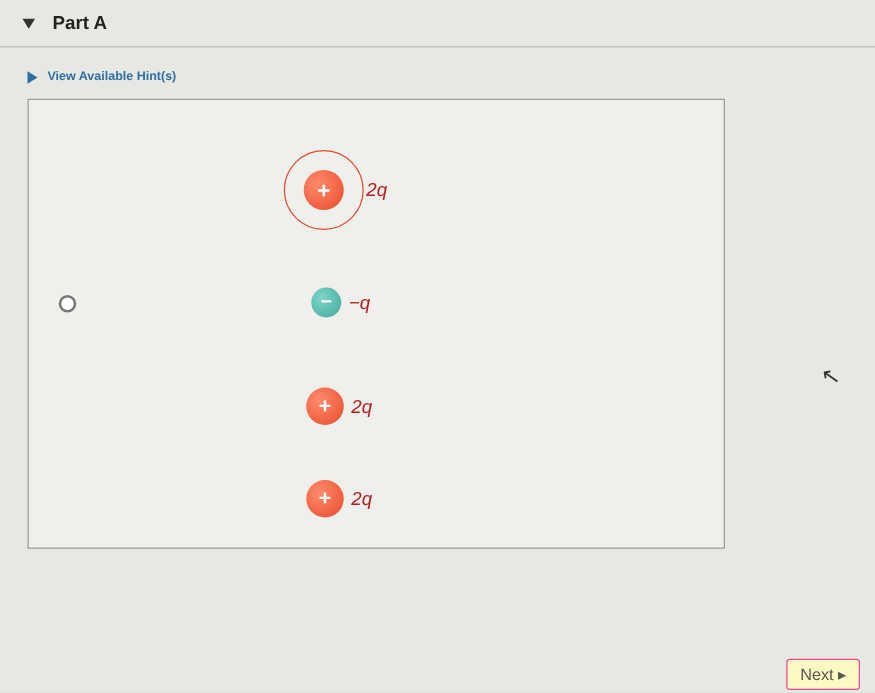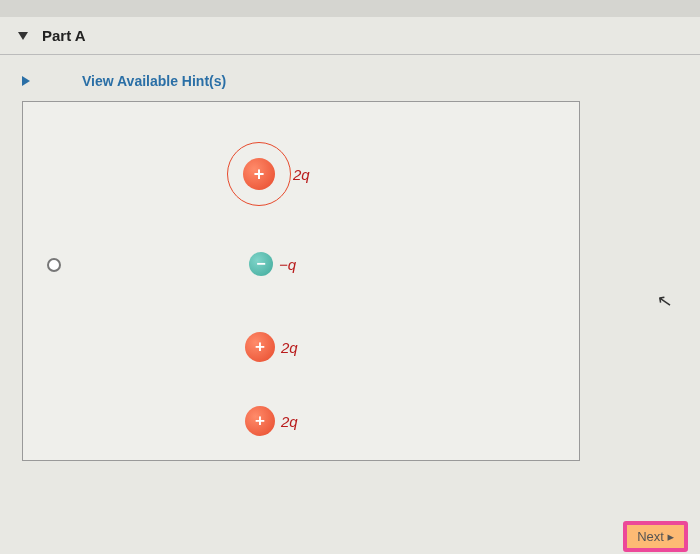--- a/index.html
+++ b/index.html
@@ -14,21 +14,20 @@
     .panel {
       background: #e8e8e3;
       margin: 0;
       min-height: 554px;
     }
     .part-header {
       display: flex;
       align-items: center;
       padding: 10px 18px;
       border-bottom: 1px solid #bbb;
-      margin-top: 17px;
     }
     .caret-down {
       display: inline-block;
       width: 0; height: 0;
       border-left: 5px solid transparent;
       border-right: 5px solid transparent;
       border-top: 8px solid #333;
       margin-right: 14px;
     }
     .part-title {
@@ -43,24 +42,23 @@
       font-size: 14px;
       color: #222;
       line-height: 1.5;
       margin-bottom: 10px;
     }
     .hints {
       display: flex;
       align-items: center;
       color: #2a6fa6;
       font-weight: bold;
-      font-size: 14px;
+      font-size: 10px;
       cursor: pointer;
       margin-bottom: 12px;
-      gap: 44px;
     }
     .caret-right {
       display: inline-block;
       width: 0; height: 0;
       border-top: 5px solid transparent;
       border-bottom: 5px solid transparent;
       border-left: 8px solid #2a6fa6;
       margin-right: 8px;
     }
     .answer-box {
@@ -114,22 +112,22 @@
     .lbl {
       font-style: italic;
       font-size: 15px;
       color: #b91c1c;
       margin-left: 6px;
     }
     .next-btn {
       position: absolute;
       right: 12px;
       bottom: 2px;
-      background: #fdba74;
-      border: 4px solid #ec4899;
+      background: #fef9c3;
+      border: 1px solid #ec4899;
       border-radius: 3px;
       padding: 4px 10px;
       font-size: 13px;
       color: #555;
     }
     .cursor {
       position: absolute;
       right: 28px;
       top: 290px;
       font-size: 18px;

